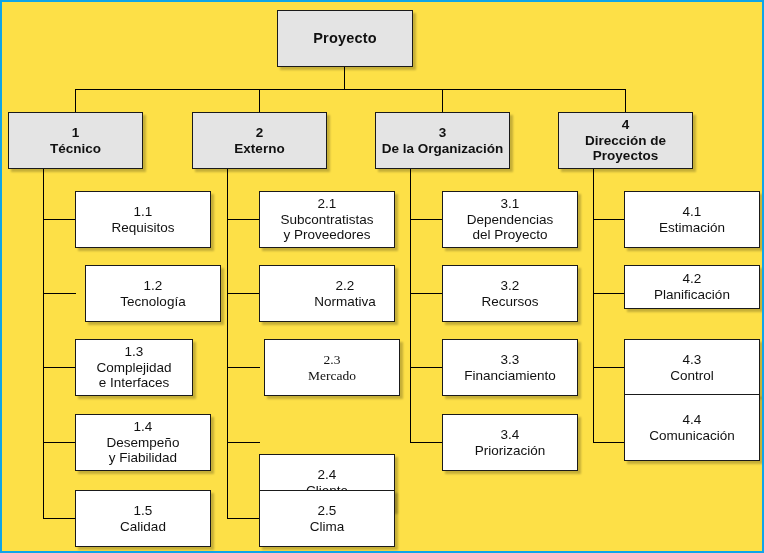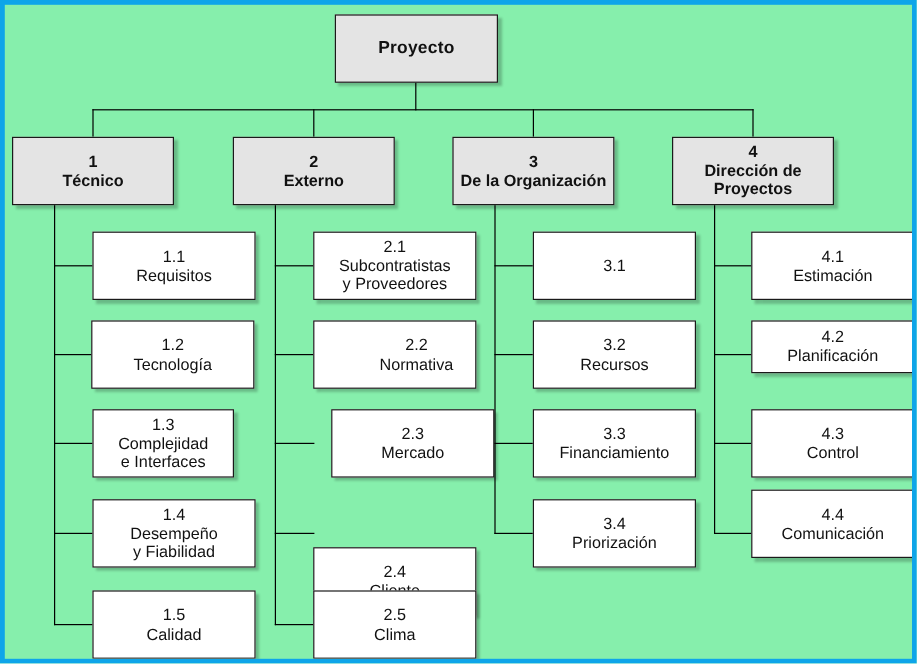--- a/index.html
+++ b/index.html
@@ -1,22 +1,22 @@
 <!DOCTYPE html>
 <html><head>
 <meta charset="utf-8">
 <style>
   html,body{margin:0;padding:0;background:#ffffff;}
   body{font-family:"Liberation Sans",sans-serif;}
   #canvas{
     position:relative;
     width:764px;height:553px;
-    background:#86efac;
+    background:#fde047;
     overflow:hidden;
-    border:4px solid #0ea5e9;
+    border:2px solid #0ea5e9;
     box-sizing:border-box;
   }
   .line{position:absolute;background:#000000;}
   .vline{width:1px;}
   .hline{height:1px;}
 
   .node{
     position:absolute;
     box-sizing:border-box;
     border:1.6px solid #1a1a1a;
@@ -84,21 +84,21 @@
   <div class="line hline" style="left:41px;top:365px;width:33px;"></div>
   <div class="line hline" style="left:41px;top:440px;width:33px;"></div>
   <div class="line hline" style="left:41px;top:516px;width:33px;"></div>
 
   <div class="node" style="left:73px;top:189px;width:136px;height:57px;">
     <div class="num">1.1</div>
     <div class="lbl">
         <span>Requisitos</span>
       </div>
   </div>
-  <div class="node" style="left:72px;top:263px;width:136px;height:57px;">
+  <div class="node" style="left:83px;top:263px;width:136px;height:57px;">
     <div class="num">1.2</div>
     <div class="lbl">
         <span>Tecnología</span>
       </div>
   </div>
   <div class="node" style="left:73px;top:337px;width:118px;height:57px;">
     <div class="num">1.3</div>
     <div class="lbl">
         <span>Complejidad</span>
         <span>e Interfaces</span>
@@ -132,21 +132,21 @@
         <span>Subcontratistas</span>
         <span>y Proveedores</span>
       </div>
   </div>
   <div class="node" style="left:257px;top:263px;width:136px;height:57px;padding-left:36px;">
     <div class="num">2.2</div>
     <div class="lbl">
         <span>Normativa</span>
       </div>
   </div>
-  <div class="node" style="left:272px;top:337px;width:136px;height:57px;">
+  <div class="node" style="left:262px;top:337px;width:136px;height:57px;font-family:Liberation Serif, serif;">
     <div class="num">2.3</div>
     <div class="lbl">
         <span>Mercado</span>
       </div>
   </div>
   <div class="node" style="left:257px;top:412px;width:136px;height:57px;margin-top:40px;">
     <div class="num">2.4</div>
     <div class="lbl">
         <span>Cliente</span>
       </div>
@@ -160,20 +160,24 @@
 
   <div class="line vline" style="left:408px;top:167px;height:274px;"></div>
 
   <div class="line hline" style="left:408px;top:217px;width:33px;"></div>
   <div class="line hline" style="left:408px;top:291px;width:33px;"></div>
   <div class="line hline" style="left:408px;top:365px;width:33px;"></div>
   <div class="line hline" style="left:408px;top:440px;width:33px;"></div>
 
   <div class="node" style="left:440px;top:189px;width:136px;height:57px;">
     <div class="num">3.1</div>
+    <div class="lbl">
+        <span>Dependencias</span>
+        <span>del Proyecto</span>
+      </div>
   </div>
   <div class="node" style="left:440px;top:263px;width:136px;height:57px;align-items:center;">
     <div class="num">3.2</div>
     <div class="lbl">
         <span>Recursos</span>
       </div>
   </div>
   <div class="node" style="left:440px;top:337px;width:136px;height:57px;">
     <div class="num">3.3</div>
     <div class="lbl">
@@ -205,20 +209,20 @@
     <div class="lbl">
         <span>Planificación</span>
       </div>
   </div>
   <div class="node" style="left:622px;top:337px;width:136px;height:57px;justify-content:center;">
     <div class="num">4.3</div>
     <div class="lbl">
         <span>Control</span>
       </div>
   </div>
-  <div class="node" style="left:622px;top:404px;width:136px;height:57px;text-align:center;">
+  <div class="node" style="left:622px;top:392px;width:136px;height:67px;text-align:center;">
     <div class="num">4.4</div>
     <div class="lbl">
         <span>Comunicación</span>
       </div>
   </div>
 
 </div>
 
 </body></html>

